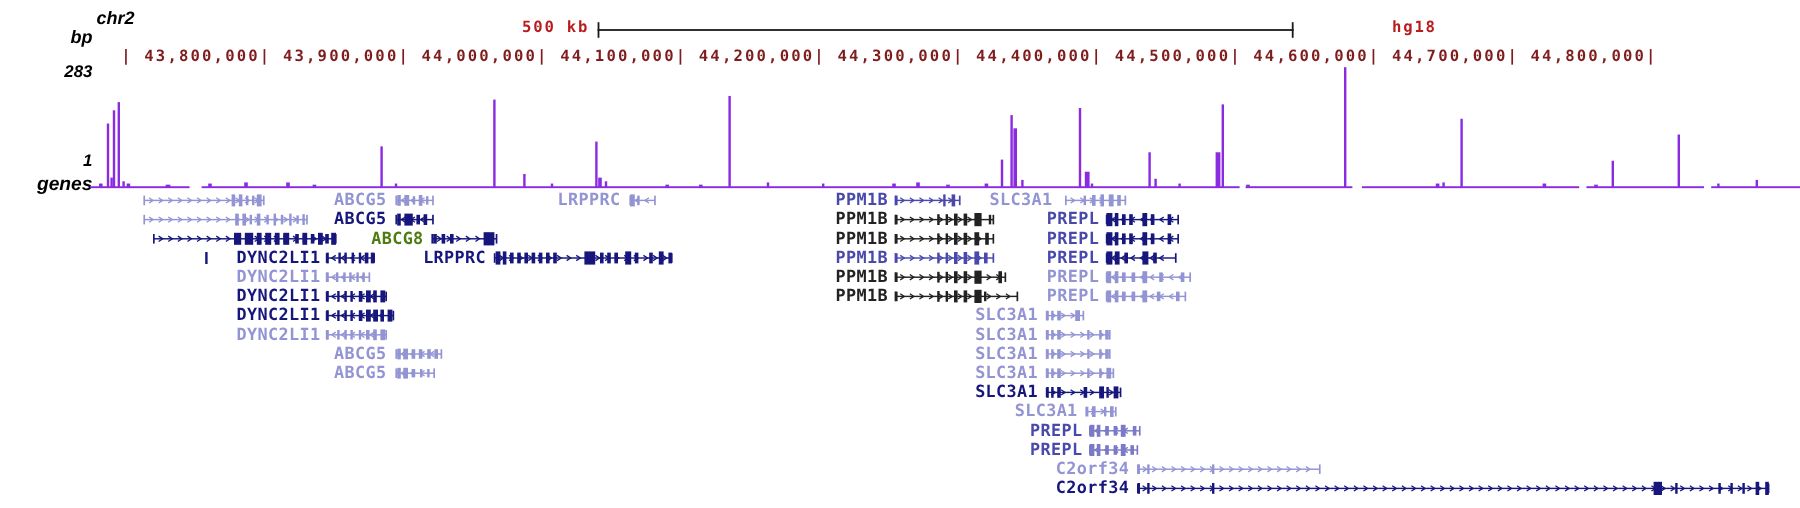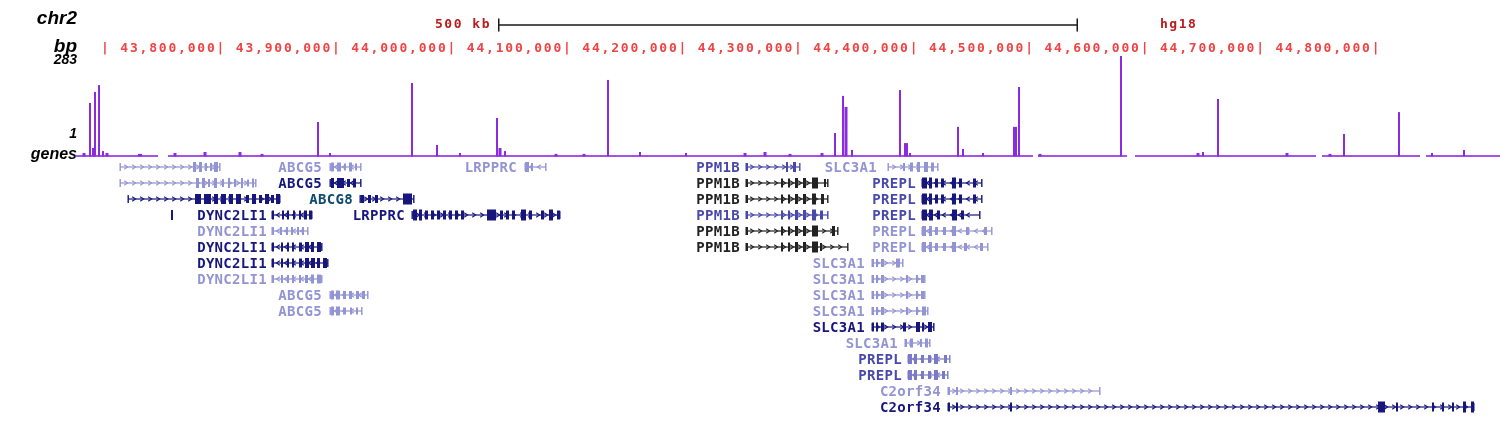--- a/index.html
+++ b/index.html
@@ -2,32 +2,32 @@
 <html><head>
 <meta charset="utf-8">
 <style>
   html,body{margin:0;padding:0;background:#fff;}
   #stage{position:relative;width:1500px;height:423px;background:#fff;overflow:hidden;
          font-family:"DejaVu Sans Mono",monospace;}
   .ital{position:absolute;font-family:"Liberation Sans",sans-serif;font-style:italic;
         font-weight:bold;color:#000;text-align:right;width:77px;left:0;line-height:1;}
   .monolbl{position:absolute;font-weight:bold;color:#b91c1c;font-size:13px;line-height:14px;
         letter-spacing:1.5px;white-space:pre;}
-  #ruler{position:absolute;left:101px;top:41px;font-weight:bold;color:#ef4444;
+  #ruler{position:absolute;left:101px;top:41px;font-weight:bold;color:#7f1d1d;
         font-size:13px;line-height:14px;letter-spacing:1.8px;white-space:pre;}
   #gfx{position:absolute;left:0;top:0;}
   .gl{position:absolute;font-weight:bold;font-size:14px;line-height:14px;letter-spacing:0.3px;
       transform:translateX(-100%);white-space:pre;}
 </style>
 </head>
 <body>
 
 <div id="stage">
-  <div class="ital" style="top:8px;font-size:19px;">chr2</div>
-  <div class="ital" style="top:36px;font-size:19px;">bp</div>
+  <div class="ital" style="top:8px;font-size:15px;margin-left:35px;">chr2</div>
+  <div class="ital" style="top:24px;font-size:15px;">bp</div>
   <div class="ital" style="top:52px;font-size:14px;">283</div>
   <div class="ital" style="top:126px;font-size:14px;">1</div>
   <div class="ital" style="top:146px;font-size:16px;">genes</div>
 
   <div class="monolbl" style="left:411px;top:17px;width:80px;text-align:right;">500 kb</div>
   <div class="monolbl" style="left:1160px;top:17px;">hg18</div>
 
   <div id="ruler">| 43,800,000| 43,900,000| 44,000,000| 44,100,000| 44,200,000| 44,300,000| 44,400,000| 44,500,000| 44,600,000| 44,700,000| 44,800,000|</div>
 
   <svg id="gfx" width="1500" height="423">
@@ -855,21 +855,21 @@
       </g>
     </svg>
   <div id="labels">
       <div class="gl" style="left: 322px; top: 160px; color: rgb(147, 148, 211);">ABCG5</div>
       <div class="gl" style="left: 517px; top: 160px; color: rgb(147, 148, 211);">LRPPRC</div>
       <div class="gl" style="left: 740px; top: 160px; color: rgb(73, 73, 172);">PPM1B</div>
       <div class="gl" style="left: 877px; top: 160px; color: rgb(147, 148, 211);">SLC3A1</div>
       <div class="gl" style="left: 322px; top: 176px; color: rgb(22, 22, 125);">ABCG5</div>
       <div class="gl" style="left: 740px; top: 176px; color: rgb(34, 34, 34);">PPM1B</div>
       <div class="gl" style="left: 916px; top: 176px; color: rgb(73, 73, 172);">PREPL</div>
-      <div class="gl" style="left: 353px; top: 192px; color: #0c4a6e; text-align: center;">ABCG8</div>
+      <div class="gl" style="left: 353px; top: 192px; color: #4d7c0f; text-align: center;">ABCG8</div>
       <div class="gl" style="left: 740px; top: 192px; color: rgb(34, 34, 34);">PPM1B</div>
       <div class="gl" style="left: 916px; top: 192px; color: rgb(73, 73, 172);">PREPL</div>
       <div class="gl" style="left: 267px; top: 208px; color: rgb(22, 22, 125);">DYNC2LI1</div>
       <div class="gl" style="left: 405px; top: 208px; color: rgb(22, 22, 125);">LRPPRC</div>
       <div class="gl" style="left: 740px; top: 208px; color: rgb(73, 73, 172);">PPM1B</div>
       <div class="gl" style="left: 916px; top: 208px; color: rgb(73, 73, 172);">PREPL</div>
       <div class="gl" style="left: 267px; top: 224px; color: rgb(147, 148, 211);">DYNC2LI1</div>
       <div class="gl" style="left: 740px; top: 224px; color: rgb(34, 34, 34);">PPM1B</div>
       <div class="gl" style="left: 916px; top: 224px; color: rgb(147, 148, 211);">PREPL</div>
       <div class="gl" style="left: 267px; top: 240px; color: rgb(22, 22, 125);">DYNC2LI1</div>

